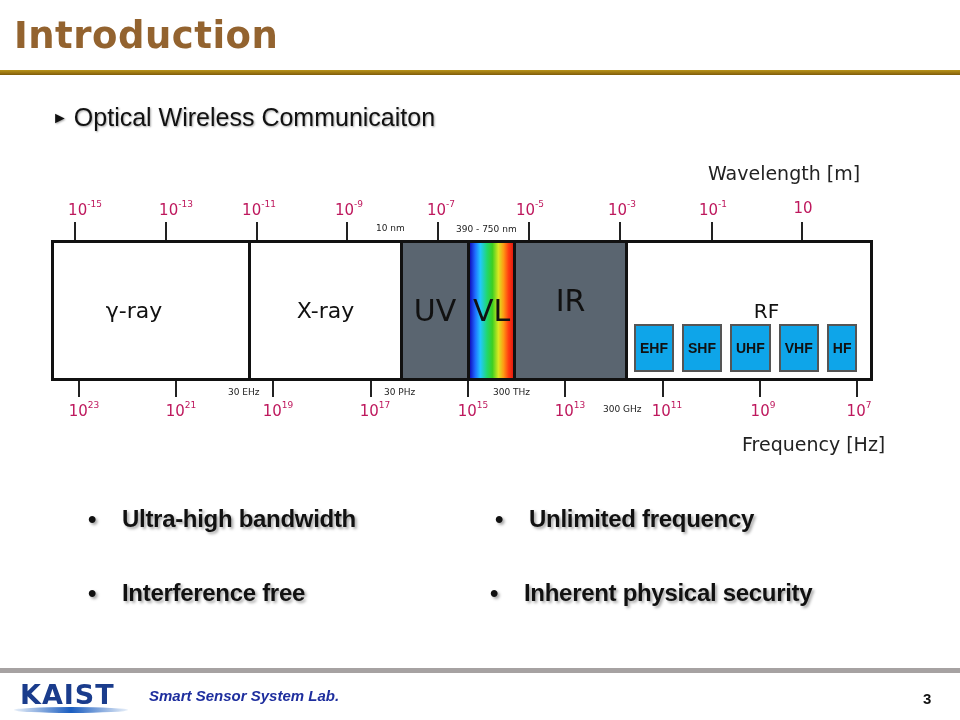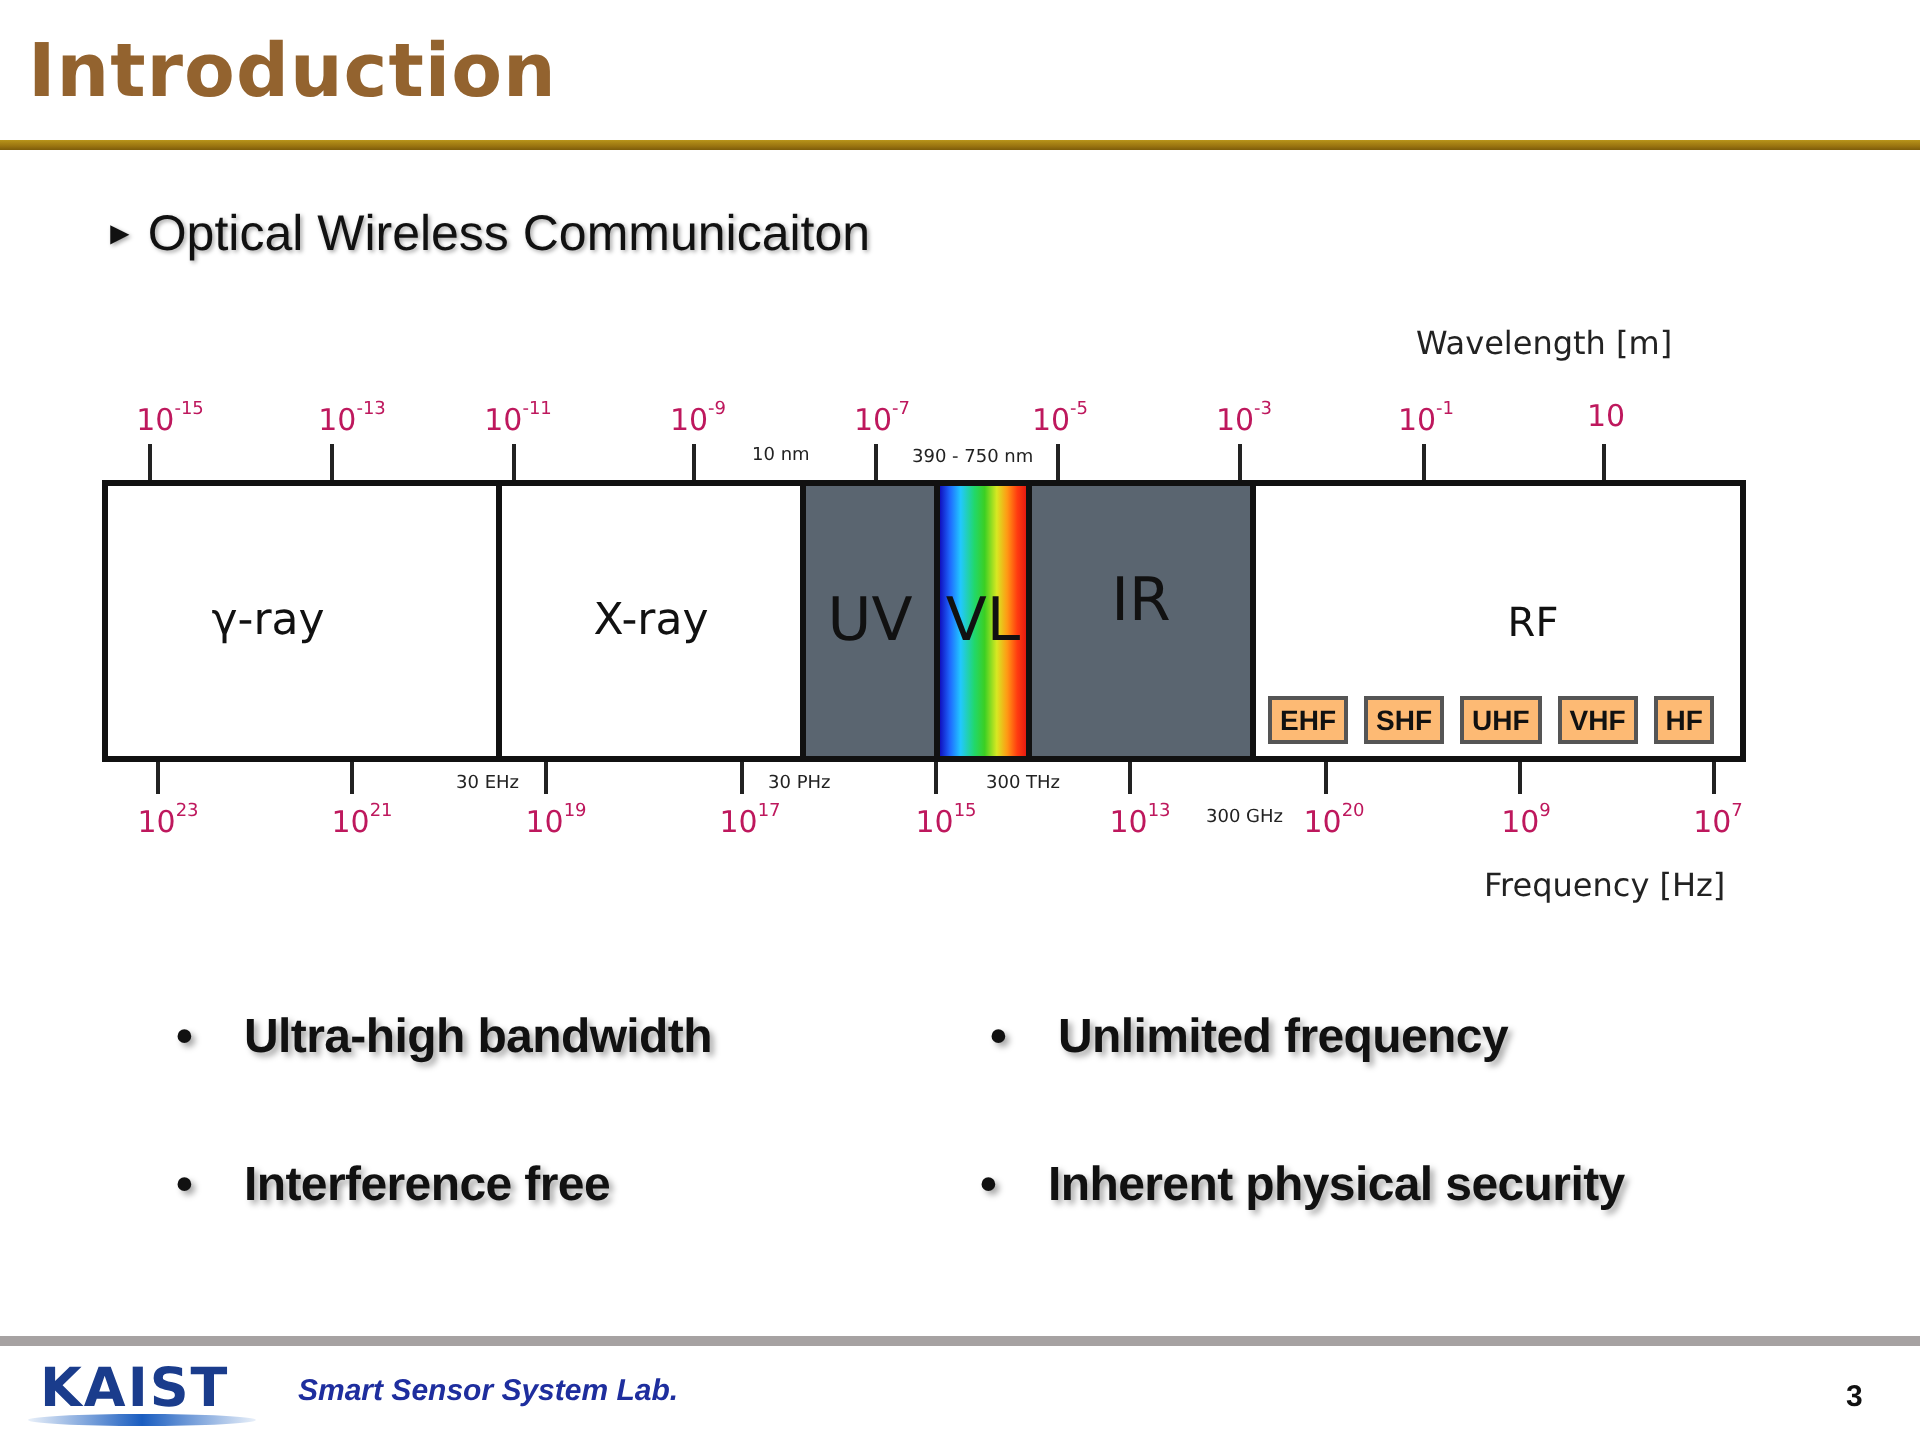--- a/index.html
+++ b/index.html
@@ -6,21 +6,21 @@
   body { width:960px; height:720px; background:#ffffff; position:relative; overflow:hidden;
          font-family:"Liberation Sans", sans-serif; }
   .title { position:absolute; left:14px; top:14px; font-family:"DejaVu Sans", sans-serif;
            font-weight:bold; font-size:37px; color:#93632f; letter-spacing:0.5px; }
   .title-rule { position:absolute; left:0; top:70px; width:960px; height:5px;
                 background:linear-gradient(180deg,#b8941a 0%,#9a7410 60%,#7d5c0a 100%); }
   .subtitle { position:absolute; left:52px; top:103px; font-size:25px; color:#111;
               text-shadow:1px 1px 2px rgba(0,0,0,0.35); display:flex; align-items:center; }
   .subtitle .arrow { font-size:16px; margin-right:6px; }
 
-  .axis-label { position:absolute; font-family:"DejaVu Sans", sans-serif; font-size:16px; color:#222; }
+  .axis-label { position:absolute; font-family:"DejaVu Sans", sans-serif; font-size:19px; color:#222; }
   .tick-label { position:absolute; font-family:"DejaVu Sans", sans-serif; font-size:15px; color:#be185d;
                 transform:translateX(-50%); white-space:nowrap; }
   .tick-label sup { font-size:9px; position:relative; top:-2px; }
   .tick { position:absolute; width:2px; background:#222; }
   .small-label { position:absolute; font-family:"DejaVu Sans", sans-serif; font-size:9px; color:#222; white-space:nowrap; }
 
   .bar { position:absolute; left:51px; top:240px; width:822px; height:141px;
          border:3px solid #111; box-sizing:border-box; background:#fff; }
   .band { position:absolute; top:0; height:100%; box-sizing:border-box; display:flex;
           align-items:center; justify-content:center; font-family:"DejaVu Sans", sans-serif; color:#111; }
@@ -28,21 +28,21 @@
   .band.xray { left:194px; width:152px; border-left:3px solid #111; font-size:22px; }
   .band.uv { left:346px; width:67px; background:#5a6570; border-left:3px solid #111; font-size:30px; }
   .band.vl { left:413px; width:49px; border-left:3px solid #111; border-right:3px solid #111; font-size:30px;
              background:linear-gradient(90deg,#1010c0 0%,#1f6bff 12%,#22c8ff 24%,#21d86b 40%,#3ccf22 52%,#d8e822 66%,#ff9a14 78%,#ff3b10 90%,#e51c10 100%); }
   .band.ir { left:462px; width:109px; background:#5a6570; font-size:30px; }
   .band.ir span { position:relative; top:-10px; }
   .band.rf { left:571px; width:280px; border-left:3px solid #111; font-size:20px; }
   .band.rf .rf-label { position:absolute; top:56px; left:0; width:100%; text-align:center; }
   .sub-bands { position:absolute; left:6px; bottom:6px; display:flex; gap:8px; }
   .sub-band { border:2px solid #555; font-family:"Liberation Sans", sans-serif; font-weight:bold;
-              font-size:14px; padding:2px 4px; background:#fdba74; color:#111; }
+              font-size:14px; padding:14px 4px; background:#0ea5e9; color:#111; }
 
   .bullets { position:absolute; font-family:"Liberation Sans", sans-serif; font-weight:bold; font-size:24px;
              color:#111; text-shadow:2px 2px 3px rgba(0,0,0,0.35); letter-spacing:-0.3px; }
   .bullets .dot { display:inline-block; width:34px; }
 
   .footer-rule { position:absolute; left:0; top:668px; width:960px; height:5px; background:#a6a2a2; }
   .kaist { position:absolute; left:20px; top:679px; font-family:"DejaVu Sans", sans-serif; font-weight:bold;
            font-size:27px; color:#1a3c8c; letter-spacing:1px; }
   .kaist-swoosh { position:absolute; left:14px; top:707px; width:114px; height:6px; border-radius:50%;
                   background:linear-gradient(90deg,rgba(40,110,200,0.1),#1a5dc0 50%,rgba(40,110,200,0.1)); }
@@ -122,21 +122,21 @@
   <div class="small-label" style="left:384px; top:387px;">30 PHz</div>
   <div class="small-label" style="left:493px; top:387px;">300 THz</div>
   <div class="small-label" style="left:603px; top:387px;margin-top:17px;">300 GHz</div>
 
   <div class="tick-label" style="left:84px; top:402px;"><span>10</span><sup>23</sup></div>
   <div class="tick-label" style="left:181px; top:402px;"><span>10</span><sup>21</sup></div>
   <div class="tick-label" style="left:278px; top:402px;"><span>10</span><sup>19</sup></div>
   <div class="tick-label" style="left:375px; top:402px;"><span>10</span><sup>17</sup></div>
   <div class="tick-label" style="left:473px; top:402px;"><span>10</span><sup>15</sup></div>
   <div class="tick-label" style="left:570px; top:402px;"><span>10</span><sup>13</sup></div>
-  <div class="tick-label" style="left:667px; top:402px;"><span>10</span><sup>20</sup></div>
+  <div class="tick-label" style="left:667px; top:402px;"><span>10</span><sup>11</sup></div>
   <div class="tick-label" style="left:763px; top:402px;"><span>10</span><sup>9</sup></div>
   <div class="tick-label" style="left:859px; top:402px;"><span>10</span><sup>7</sup></div>
 
   <div class="axis-label" style="left:742px; top:433px;">Frequency [Hz]</div>
 </div>
 
 <div class="bullets" style="left:88px; top:505px;">
   <span class="dot">•</span><span>Ultra-high bandwidth</span>
 </div>
 <div class="bullets" style="left:88px; top:579px;">

